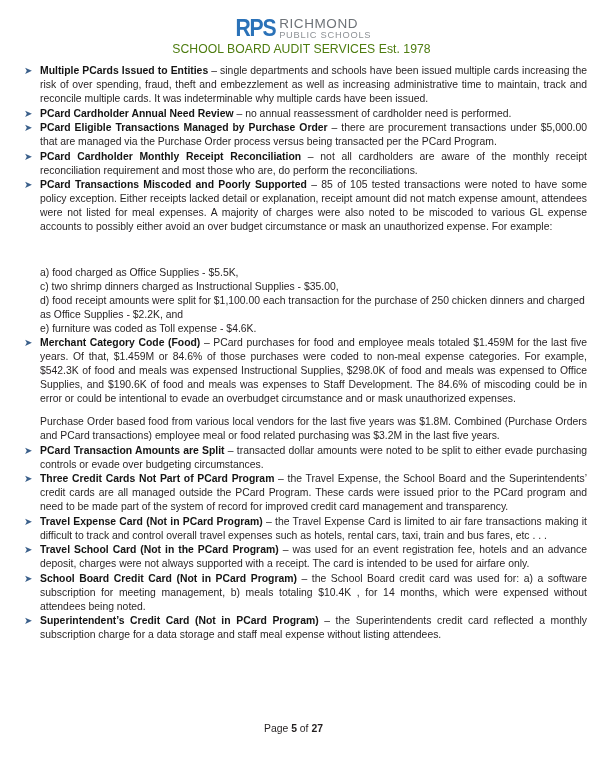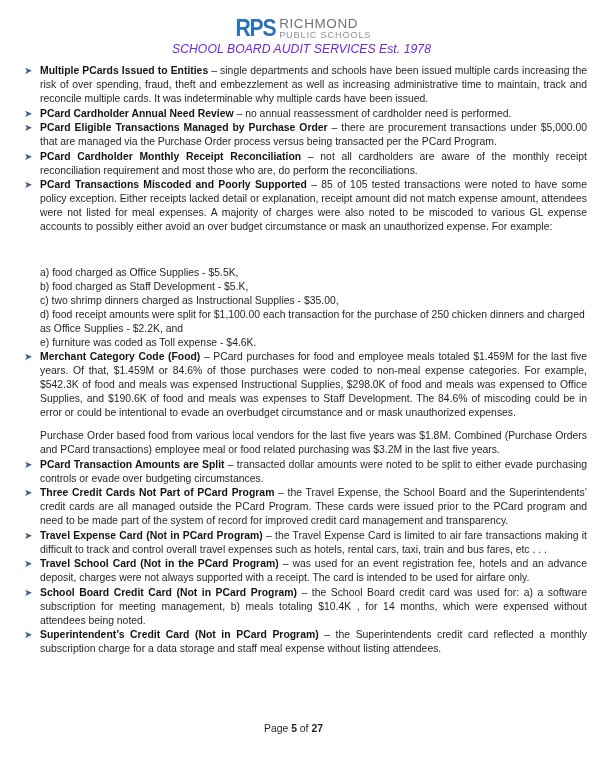--- a/index.html
+++ b/index.html
@@ -60,24 +60,23 @@
   }
   .logo-line2 {
     font-size: 9.3px;
     letter-spacing: 0.75px;
     color: #8d9195;
     font-weight: 400;
   }
   .dept-line {
     margin-top: 2px;
     font-size: 12.2px;
-    color: #6d28d9;
+    color: #4d7c0f;
     letter-spacing: 0.05px;
     font-weight: 400;
-    font-style: italic;
   }
 
   
   .content {
     margin: 8px 16px 0 16px;
     font-size: 10.4px;
     line-height: 1.345;
   }
   ul.bullets {
     list-style: none;
@@ -154,21 +153,20 @@
 
   <div class="content">
     <ul class="bullets" id="findings-list">
         <li class="bullet"><span class="arrow">➤</span><span class="lead">Multiple PCards Issued to Entities</span><span> – single departments and schools have been issued multiple cards increasing the risk of over spending, fraud, theft and embezzlement as well as increasing administrative time to maintain, track and reconcile multiple cards. It was indeterminable why multiple cards have been issued.</span></li>
         <li class="bullet"><span class="arrow">➤</span><span class="lead">PCard Cardholder Annual Need Review</span><span> – no annual reassessment of cardholder need is performed.</span></li>
         <li class="bullet"><span class="arrow">➤</span><span class="lead">PCard Eligible Transactions Managed by Purchase Order</span><span> – there are procurement transactions under $5,000.00 that are managed via the Purchase Order process versus being transacted per the PCard Program.</span></li>
         <li class="bullet"><span class="arrow">➤</span><span class="lead">PCard Cardholder Monthly Receipt Reconciliation</span><span> – not all cardholders are aware of the monthly receipt reconciliation requirement and most those who are, do perform the reconciliations.</span></li>
         <li class="bullet"><span class="arrow">➤</span><span class="lead">PCard Transactions Miscoded and Poorly Supported</span><span> – 85 of 105 tested transactions were noted to have some policy exception. Either receipts lacked detail or explanation, receipt amount did not match expense amount, attendees were not listed for meal expenses. A majority of charges were also noted to be miscoded to various GL expense accounts to possibly either avoid an over budget circumstance or mask an unauthorized expense. For example:</span></li>
         <div class="sub-list">
           <div class="sub-item">a) food charged as Office Supplies - $5.5K,</div>
-          <div class="sub-item">b) food charged as Staff Development - $5.K,</div>
           <div class="sub-item">c) two shrimp dinners charged as Instructional Supplies - $35.00,</div>
           <div class="sub-item">d) food receipt amounts were split for $1,100.00 each transaction for the purchase of 250 chicken dinners and charged as Office Supplies - $2.2K, and</div>
           <div class="sub-item">e) furniture was coded as Toll expense - $4.6K.</div>
         </div>
         <li class="bullet"><span class="arrow">➤</span><span class="lead">Merchant Category Code (Food)</span><span> – PCard purchases for food and employee meals totaled $1.459M for the last five years. Of that, $1.459M or 84.6% of those purchases were coded to non-meal expense categories. For example, $542.3K of food and meals was expensed Instructional Supplies, $298.0K of food and meals was expensed to Office Supplies, and $190.6K of food and meals was expenses to Staff Development. The 84.6% of miscoding could be in error or could be intentional to evade an overbudget circumstance and or mask unauthorized expenses.</span></li>
         <div class="para-block">Purchase Order based food from various local vendors for the last five years was $1.8M. Combined (Purchase Orders and PCard transactions) employee meal or food related purchasing was $3.2M in the last five years.</div>
         <li class="bullet"><span class="arrow">➤</span><span class="lead">PCard Transaction Amounts are Split</span><span> – transacted dollar amounts were noted to be split to either evade purchasing controls or evade over budgeting circumstances.</span></li>
         <li class="bullet"><span class="arrow">➤</span><span class="lead">Three Credit Cards Not Part of PCard Program</span><span> – the Travel Expense, the School Board and the Superintendents’ credit cards are all managed outside the PCard Program. These cards were issued prior to the PCard program and need to be made part of the system of record for improved credit card management and transparency.</span></li>
         <li class="bullet"><span class="arrow">➤</span><span class="lead">Travel Expense Card (Not in PCard Program)</span><span> – the Travel Expense Card is limited to air fare transactions making it difficult to track and control overall travel expenses such as hotels, rental cars, taxi, train and bus fares, etc . . .</span></li>
         <li class="bullet"><span class="arrow">➤</span><span class="lead">Travel School Card (Not in the PCard Program)</span><span> – was used for an event registration fee, hotels and an advance deposit, charges were not always supported with a receipt. The card is intended to be used for airfare only.</span></li>

